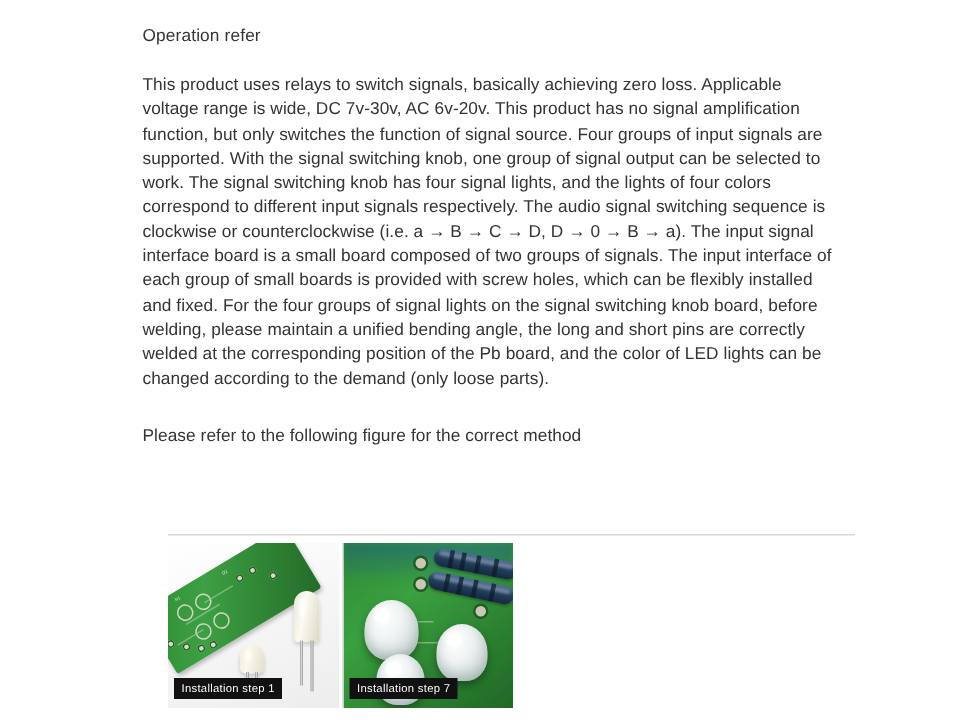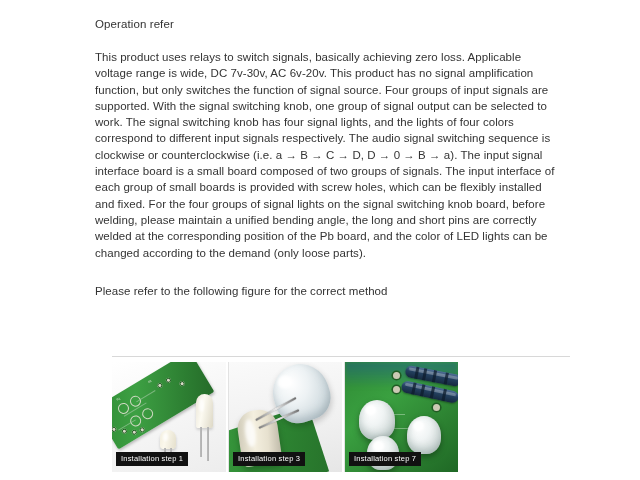--- a/index.html
+++ b/index.html
@@ -244,29 +244,20 @@
         <div class="led-small"></div>
         <div class="pin" style="left:52px;top:86px;height:14px;"></div>
         <div class="pin" style="left:58px;top:86px;height:12px;"></div>
         <div class="led-tall"></div>
         <div class="pin" style="left:88px;top:65px;height:30px;"></div>
         <div class="pin" style="left:95px;top:65px;height:34px;"></div>
         <div class="caption">Installation step 1</div>
       </div>
 
 
-      <div class="panel p3">
-        <div class="bg"></div>
-        <div class="pcb3"></div>
-        <div class="diff3"></div>
-        <div class="clear3"></div>
-        <div class="wire" style="left:24px;top:46px;width:46px;height:2.4px;transform:rotate(-29deg);"></div>
-        <div class="wire" style="left:28px;top:56px;width:44px;height:2.4px;transform:rotate(-24deg);"></div>
-        <div class="caption">Installation step 3</div>
-      </div>
 
       <div class="panel p4">
         <div class="bg"></div>
         <div class="blurtop"></div>
         <div class="res" style="left:60px;top:8px;width:56px;transform:rotate(11deg);">
           <div class="body-hl"></div>
           <div class="band" style="left:10px;"></div>
           <div class="band" style="left:18px;"></div>
           <div class="band" style="left:28px;"></div>
           <div class="band" style="left:40px;"></div>

